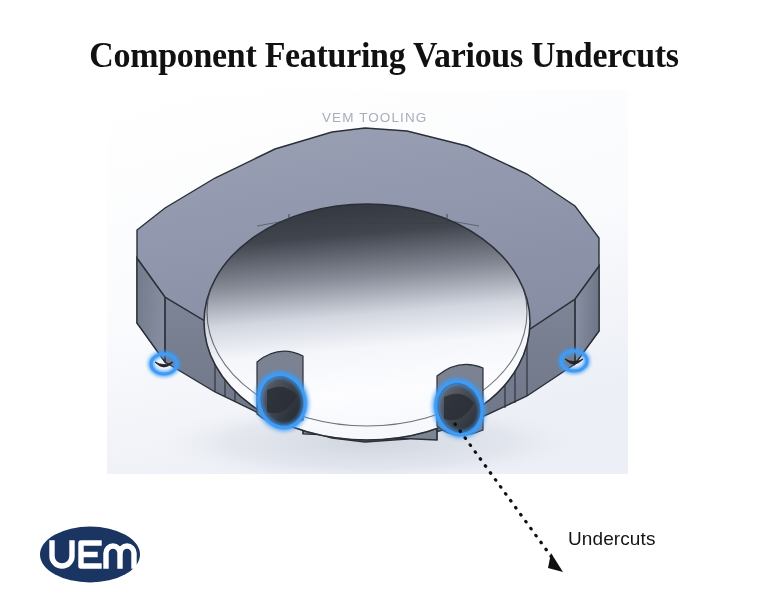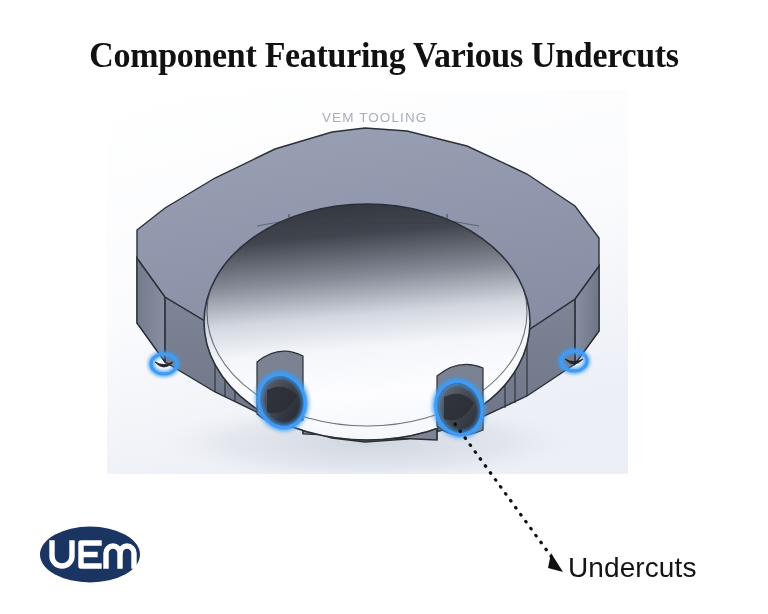--- a/index.html
+++ b/index.html
@@ -64,23 +64,23 @@
   
   #annotation-layer {
     position: absolute;
     left: 0; top: 0;
     width: 768px; height: 614px;
     pointer-events: none;
   }
   #undercuts-label {
     position: absolute;
     left: 568px;
-    top: 552px;
+    top: 528px;
     font-family: "Liberation Sans", sans-serif;
-    font-size: 28px;
+    font-size: 19px;
     color: #141414;
     white-space: nowrap;
     letter-spacing: 0.1px;
   }
 
   
   #vem-logo {
     position: absolute;
     left: 38px;
     top: 523px;

